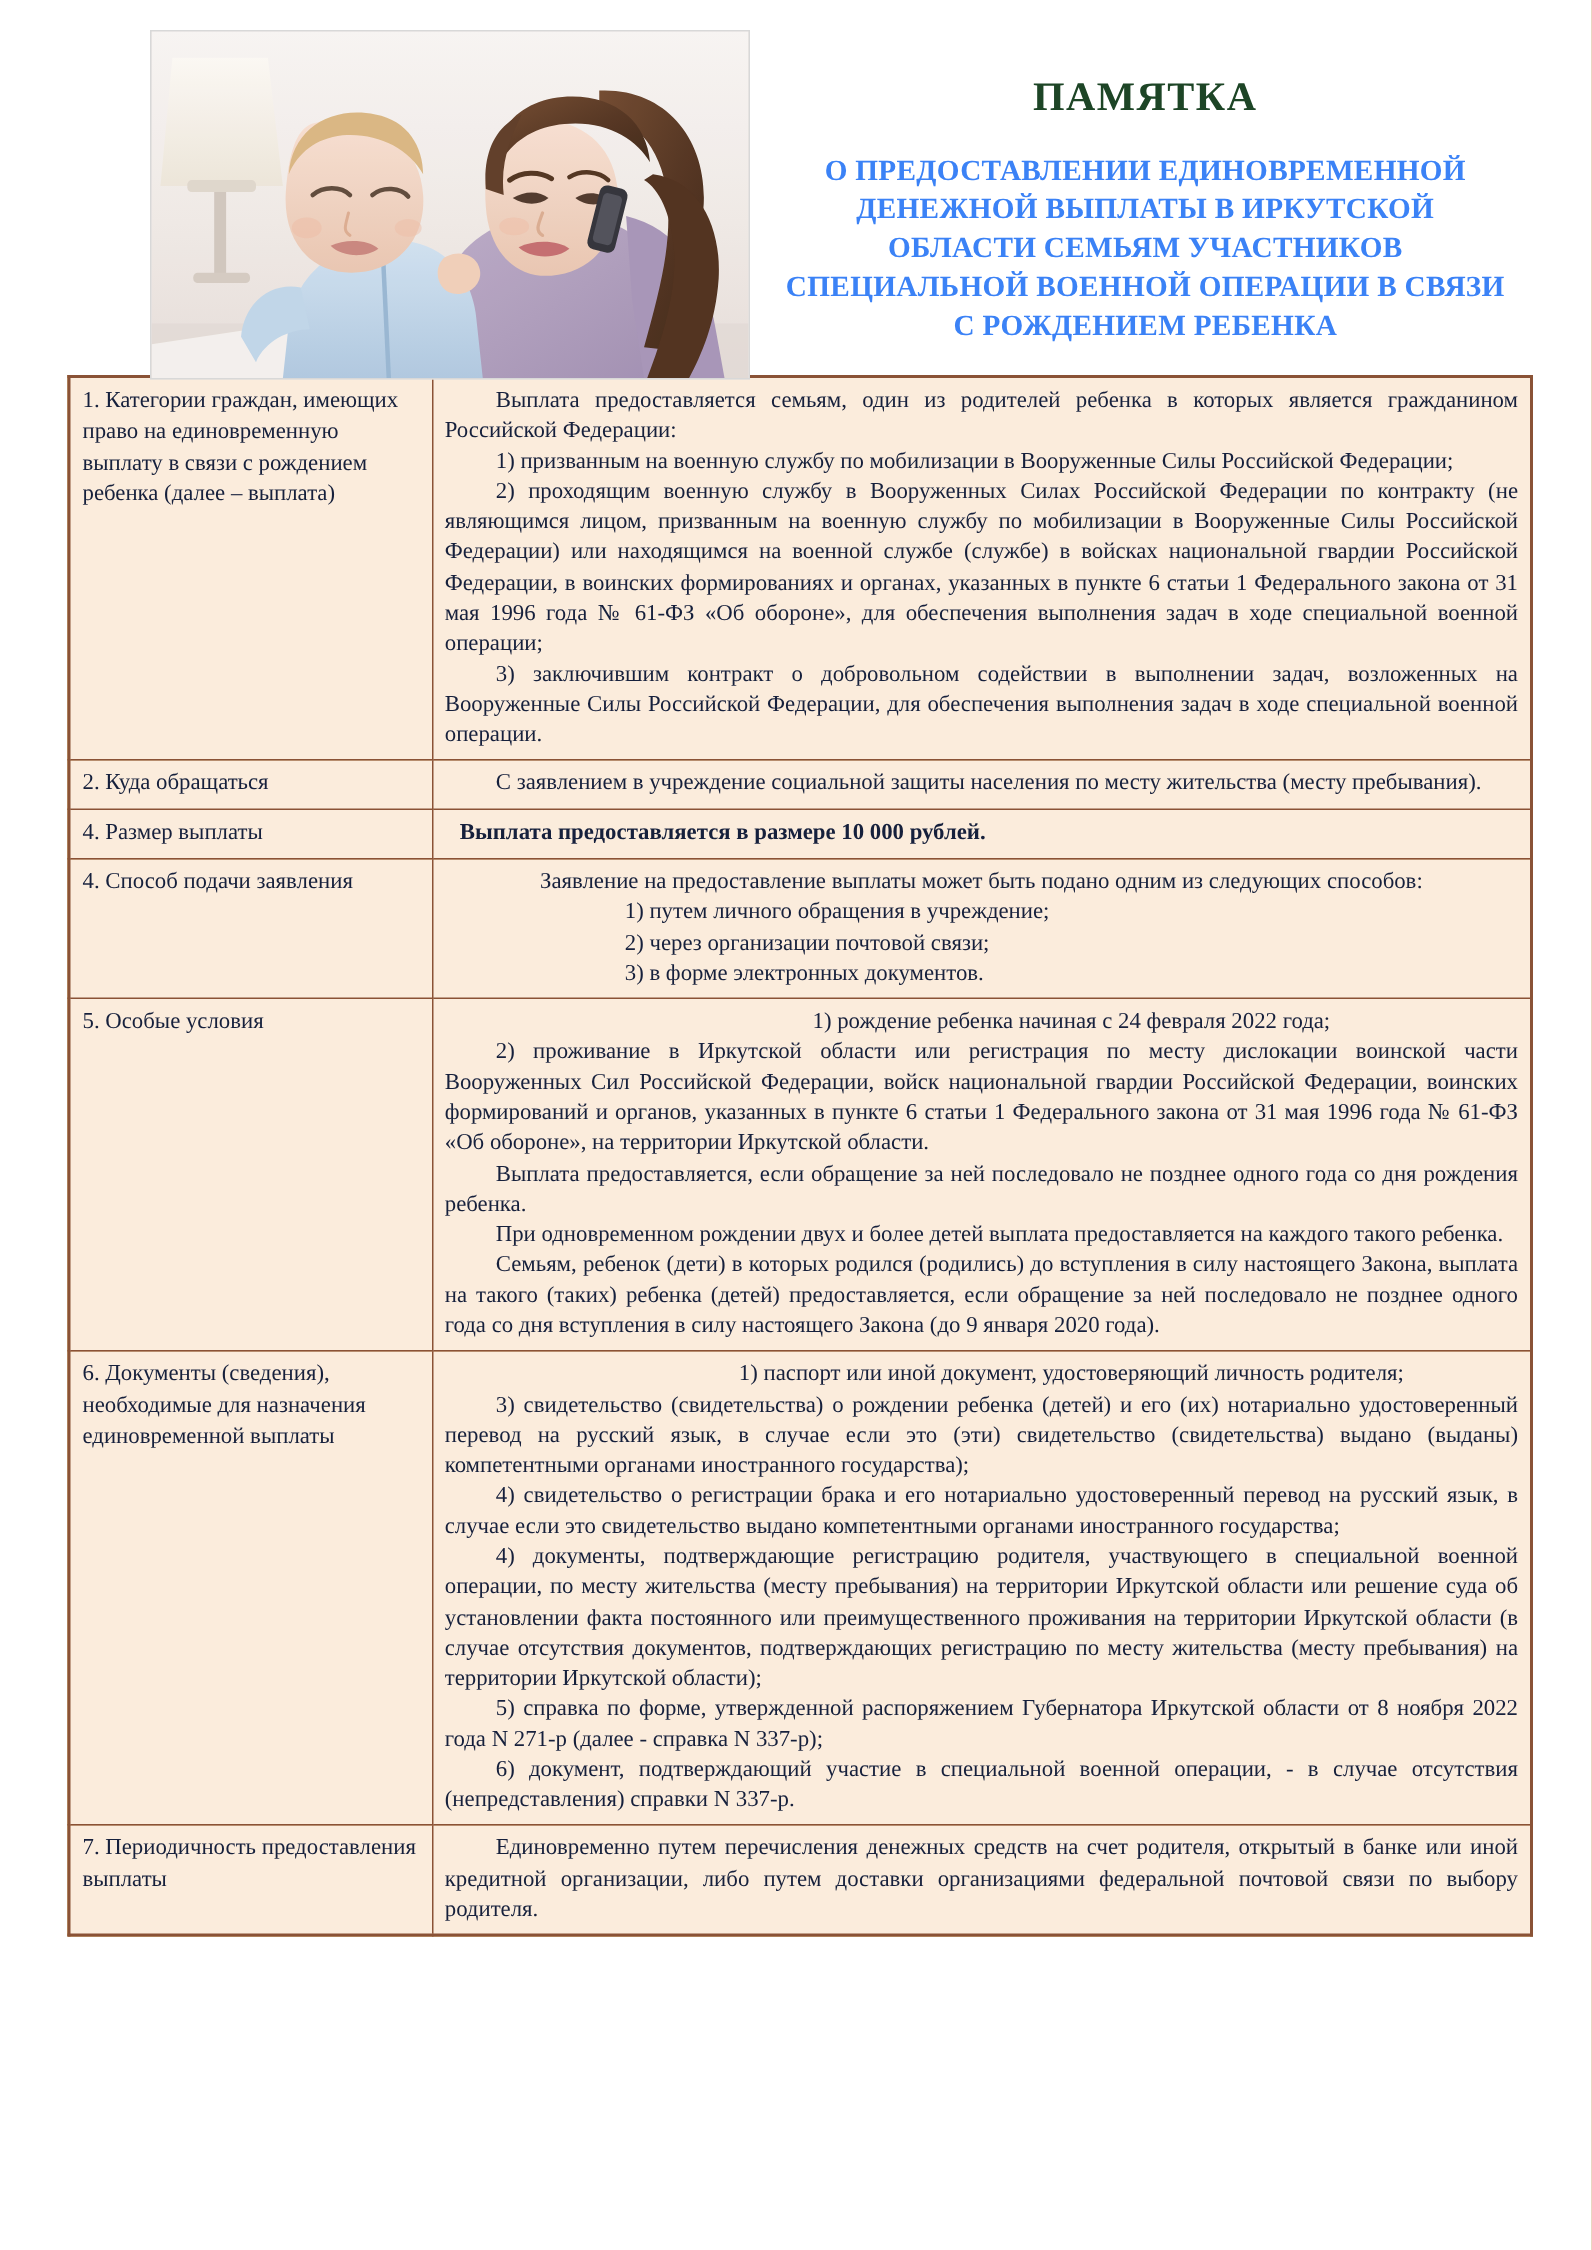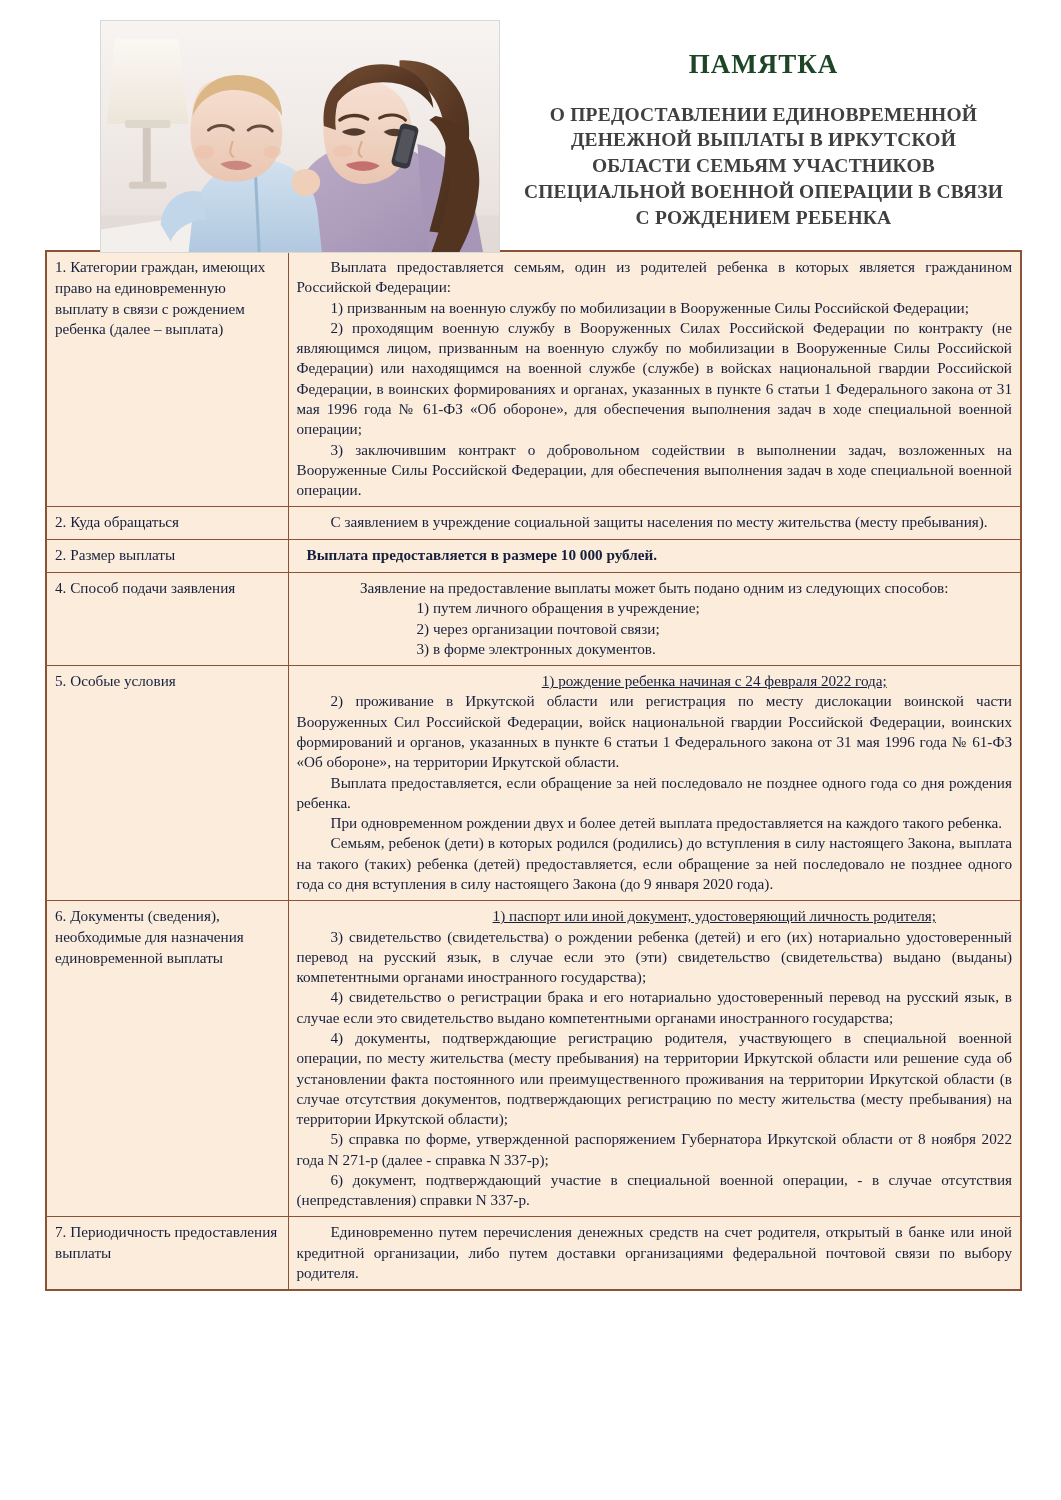--- a/index.html
+++ b/index.html
@@ -57,21 +57,21 @@
     font-size: 27px;
     letter-spacing: 1px;
     color: #1d4526;
     margin: 0 0 22px 0;
     line-height: 1.1;
   }
   .title-sub {
     font-family: "Liberation Serif", serif;
     font-weight: bold;
     font-size: 19.5px;
-    color: #404040;
+    color: #3b82f6;
     line-height: 1.32;
     margin: 0;
     letter-spacing: 0.2px;
   }
 
   
   .law-block {
     text-align: center;
     margin: 16px auto 10px auto;
     width: 760px;
@@ -119,21 +119,20 @@
     hyphens: none;
   }
   .cell-body p.ind {
     text-indent: 34px;
   }
   .cell-body p.noind {
     text-indent: 0;
   }
   .cell-body p.center-ind {
     text-indent: 120px;
-    text-decoration: underline;
   }
   .cell-body p.bold {
     font-weight: bold;
     text-indent: 10px;
     text-align: left;
   }
   .cell-body p.nojust {
     text-align: center;
   }
   .cell-body p.listitem {
@@ -278,21 +277,21 @@
         <td>
           <div class="cell-label">2. Куда обращаться</div>
         </td>
         <td class="cell-body">
           <p class="ind">С заявлением в учреждение социальной защиты населения по месту жительства (месту пребывания).</p>
         </td>
       </tr>
 
       <tr>
         <td>
-          <div class="cell-label">2. Размер выплаты</div>
+          <div class="cell-label">4. Размер выплаты</div>
         </td>
         <td class="cell-body">
           <p class="bold">Выплата предоставляется в размере 10 000 рублей.</p>
         </td>
       </tr>
 
       <tr>
         <td>
           <div class="cell-label">4. Способ подачи заявления</div>
         </td>

